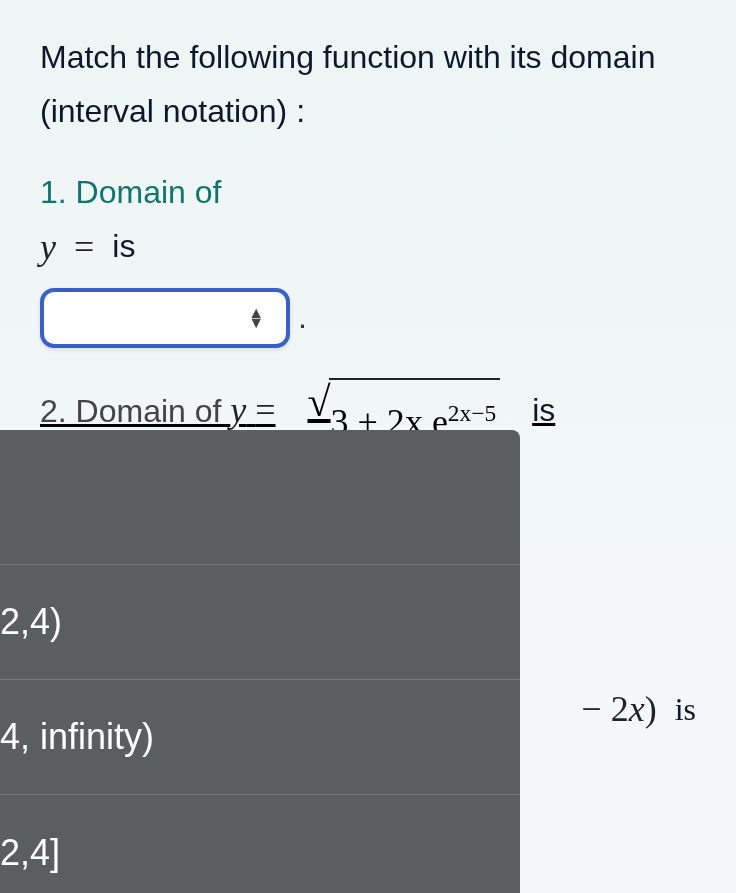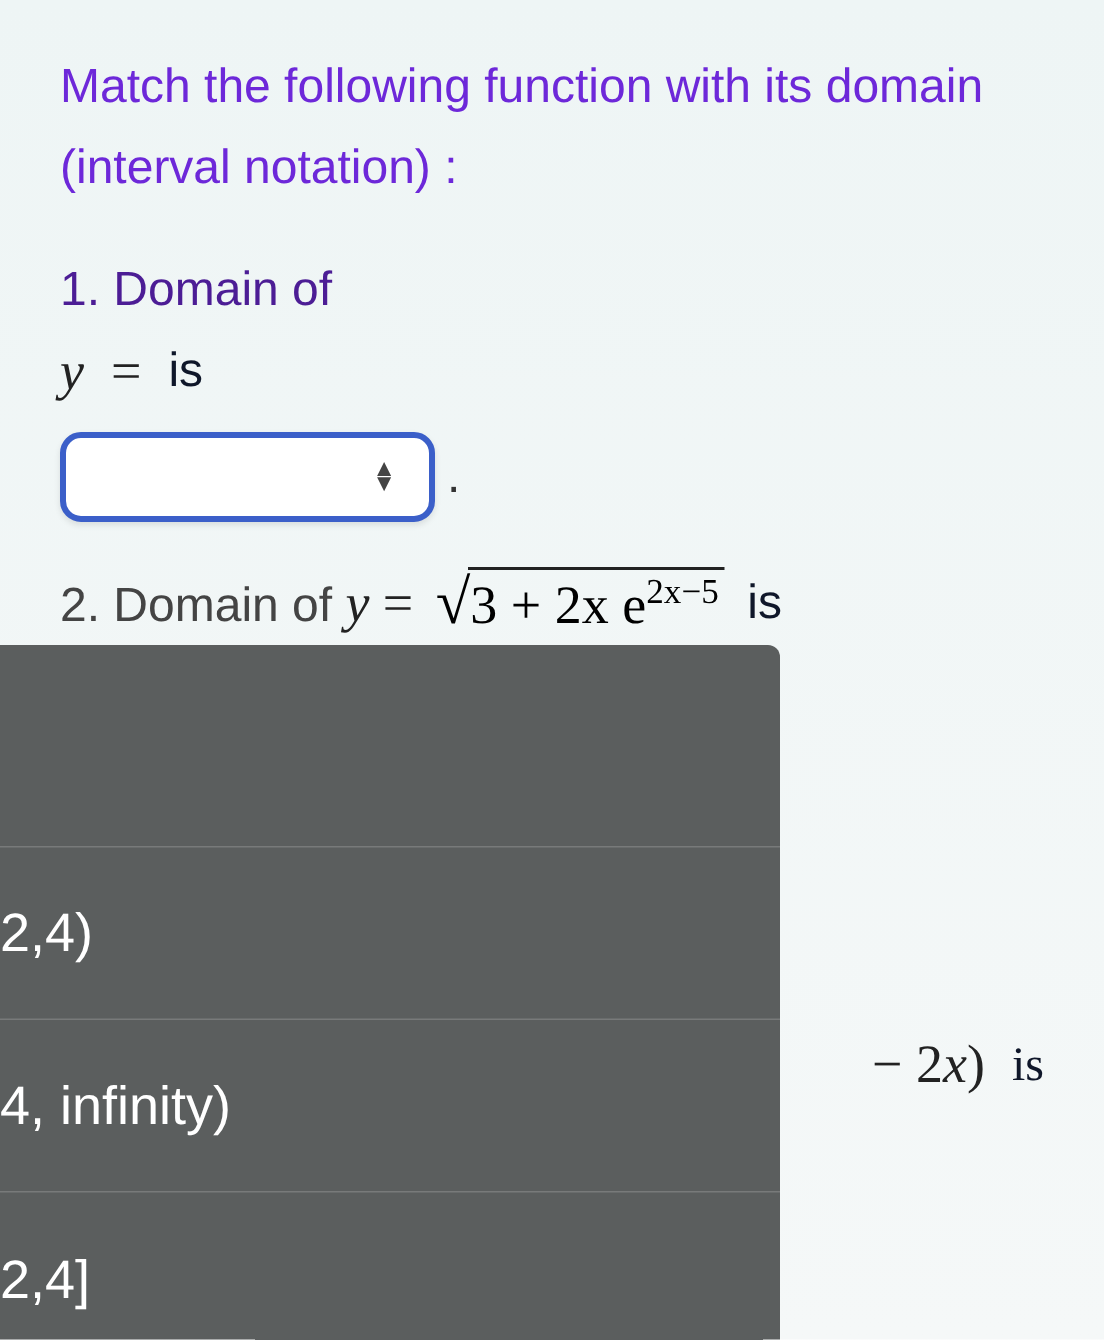--- a/index.html
+++ b/index.html
@@ -16,28 +16,28 @@
       position: relative;
       overflow: hidden;
     }
     
     .content {
       padding: 30px 40px;
     }
     
     .question-intro {
       font-size: 32px;
-      color: #6d28d9;
+      color: #0f172a;
       line-height: 1.7;
       margin-bottom: 35px;
     }
     
     .problem {
       font-size: 32px;
-      color: #4c1d95;
+      color: #0f766e;
       margin-bottom: 15px;
     }
     
     .equation-line {
       display: flex;
       align-items: center;
       gap: 18px;
       margin-bottom: 20px;
       white-space: nowrap;
     }
@@ -88,23 +88,24 @@
     }
     
     .period {
       font-size: 32px;
       color: #333;
     }
     
     .problem2-line {
       display: flex;
       align-items: center;
-      gap: 15px;
+      gap: 32px;
       white-space: nowrap;
       margin-bottom: 120px;
+      text-decoration: underline;
     }
     
     .problem2-text {
       font-size: 32px;
       color: #444;
       font-family: Arial, sans-serif;
     }
     
     .sqrt-container {
       font-family: 'Times New Roman', serif;
@@ -114,21 +115,21 @@
       align-items: flex-start;
     }
     
     .sqrt-symbol {
       font-size: 42px;
       margin-right: -2px;
     }
     
     .sqrt-content {
       border-top: 2px solid #222;
-      padding: 2px 4px 0 2px;
+      padding: 20px 4px 0 2px;
     }
     
     .superscript {
       font-size: 0.65em;
       vertical-align: super;
     }
     
     .problem3-partial {
       position: absolute;
       right: 40px;

